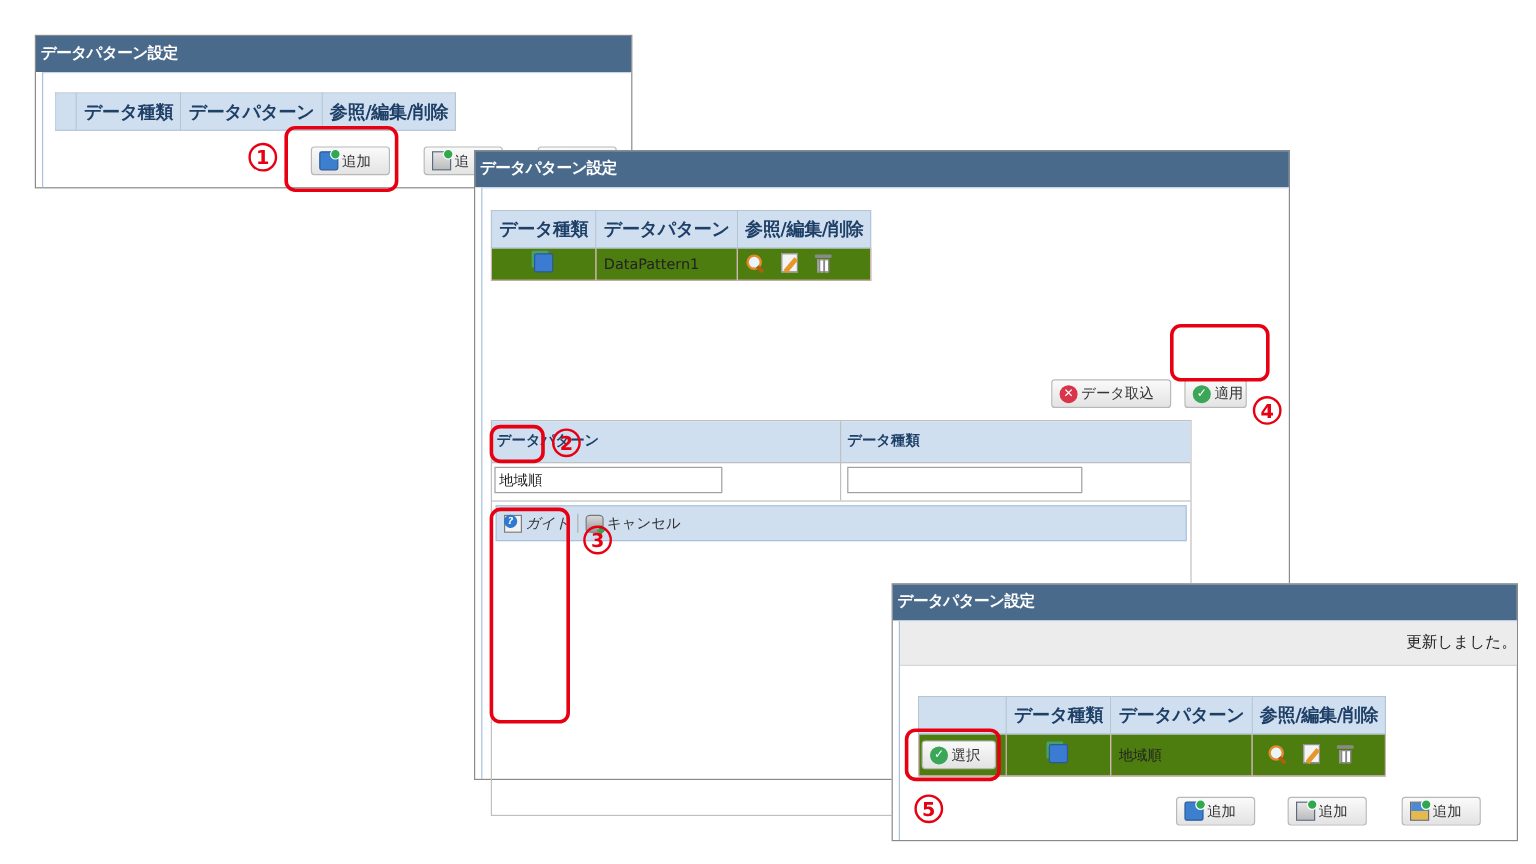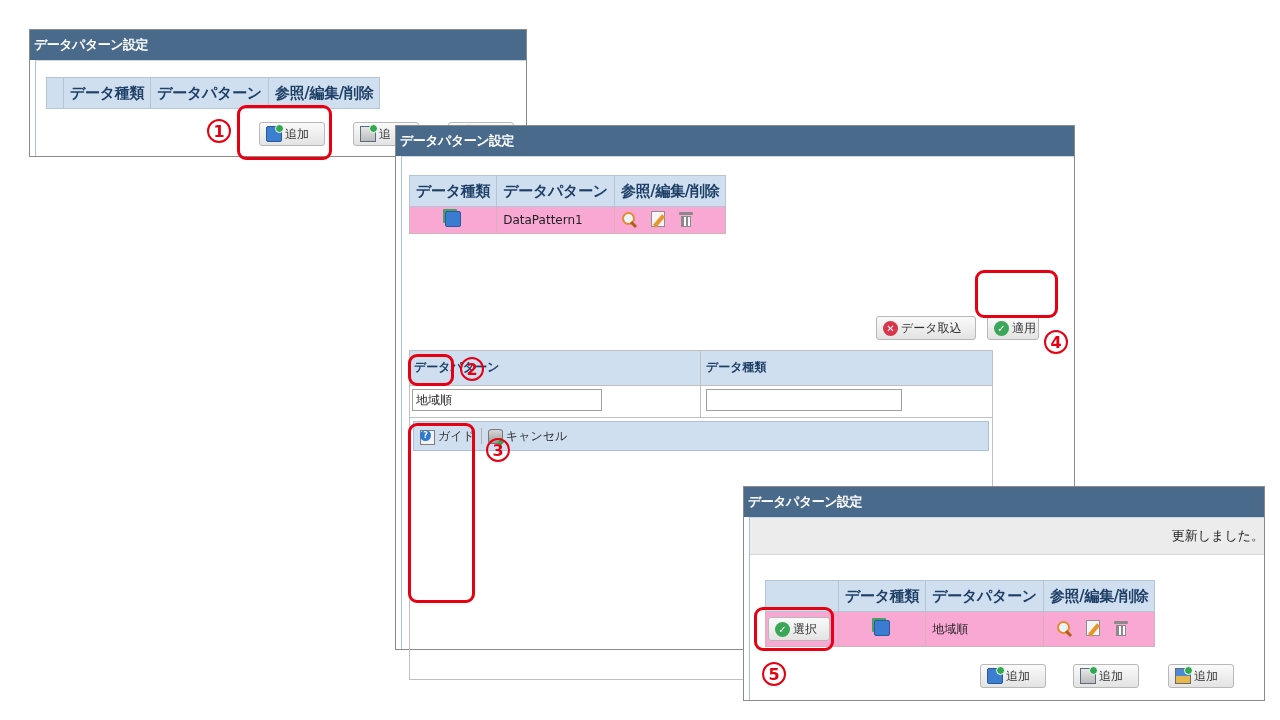--- a/index.html
+++ b/index.html
@@ -3,21 +3,21 @@
 <meta charset="utf-8">
 <style>
   html, body { margin:0; padding:0; }
   body { width:1280px; height:720px; background:#ffffff; position:relative; overflow:hidden;
          font-family:"DejaVu Sans", "Liberation Sans", sans-serif; font-size:13px; color:#222; }
   .panel { position:absolute; background:#fff; border:1px solid #8a8a8a; box-sizing:border-box; }
   .panel-title { background:#4a6a8c; color:#fff; font-weight:bold; font-size:13px; height:30px; line-height:30px; padding-left:4px; letter-spacing:-0.5px; }
   .panel-body { position:absolute; left:5px; right:0; top:30px; bottom:0; border-left:1px solid #a9c1dd; border-top:1px solid #c7d6e8; }
   table.grid { border-collapse:collapse; position:absolute; }
   table.grid th { background:#d0dff0; color:#1e3f66; font-weight:bold; font-size:15px; border:1px solid #b5c5d6; padding:0 6px; height:30px; white-space:nowrap; letter-spacing:-0.3px; }
-  table.grid td { background:#f9a8d4; border:1px solid #d4b3b8; font-size:12px; height:26px; padding:0 6px; white-space:nowrap; }
+  table.grid td { background:#4d7c0f; border:1px solid #d4b3b8; font-size:12px; height:26px; padding:0 6px; white-space:nowrap; }
   .btn { position:absolute; height:24px; border:1px solid #b8b8b8; border-radius:3px; background:linear-gradient(#fafafa,#e3e3e3); font-size:12px; color:#333; display:flex; align-items:center; gap:3px; padding:0 6px; box-sizing:border-box; white-space:nowrap; }
   .ico { display:inline-block; width:16px; height:16px; position:relative; flex:none; }
   .ico-add-doc { background:#3d7fcf; border-radius:2px; border:1px solid #2a5a9a; box-sizing:border-box; }
   .ico-add-doc::after { content:""; position:absolute; right:-3px; top:-3px; width:7px; height:7px; background:#2fa84f; border-radius:50%; border:1px solid #fff; }
   .ico-add-grid { background:linear-gradient(#e6e6e6,#bcbcbc); border:1px solid #5a6a80; box-sizing:border-box; }
   .ico-add-grid::after { content:""; position:absolute; right:-3px; top:-3px; width:7px; height:7px; background:#2fa84f; border-radius:50%; border:1px solid #fff; }
   .ico-add-folder { background:linear-gradient(#4a89d4 50%, #e7b84b 50%); border:1px solid #6a6a6a; box-sizing:border-box; }
   .ico-add-folder::after { content:""; position:absolute; right:-3px; top:-3px; width:7px; height:7px; background:#2fa84f; border-radius:50%; border:1px solid #fff; }
   .ico-check { width:15px; height:15px; border-radius:50%; background:#3aa657; color:#fff; font-size:10px; line-height:15px; text-align:center; font-weight:bold; }
   .ico-x { width:15px; height:15px; border-radius:50%; background:#d8354a; color:#fff; font-size:10px; line-height:15px; text-align:center; font-weight:bold; }
@@ -107,21 +107,21 @@
     <div style="position:absolute;left:7px;top:193px;width:584px;height:330px;border:1px solid #c0c0c0;box-sizing:border-box;">
       <div style="position:absolute;left:0;top:0;width:582px;height:34px;background:#d0dff0;border-bottom:1px solid #c0c0c0;"></div>
       <div style="position:absolute;left:290px;top:0;width:1px;height:66px;background:#c0c0c0;"></div>
       <div style="position:absolute;left:4px;top:8px;font-weight:bold;color:#1e3f66;font-size:12px;">データパターン</div>
       <div style="position:absolute;left:296px;top:8px;font-weight:bold;color:#1e3f66;font-size:12px;">データ種類</div>
       <div class="input" style="left:2px;top:38px;width:190px;">地域順</div>
       <div class="input" style="left:296px;top:38px;width:196px;"></div>
       <div style="position:absolute;left:0;top:66px;width:582px;height:1px;background:#c0c0c0;"></div>
 
       <div style="position:absolute;left:3px;top:70px;width:576px;height:30px;background:#d0dff0;border:1px solid #a9c1dd;box-sizing:border-box;display:flex;align-items:center;gap:6px;padding-left:6px;font-size:12px;color:#333;">
-        <span style="display:flex;align-items:flex-end;gap:3px;">
+        <span style="display:flex;align-items:center;gap:3px;font-style:italic;">
           <span class="ico ico-guide"></span>
           <span>ガイド</span>
         </span>
         <span style="width:1px;height:16px;background:#b0b0b0;"></span>
         <span style="display:flex;align-items:center;gap:3px;">
           <span class="ico ico-db"></span>
           <span>キャンセル</span>
         </span>
       </div>
 

